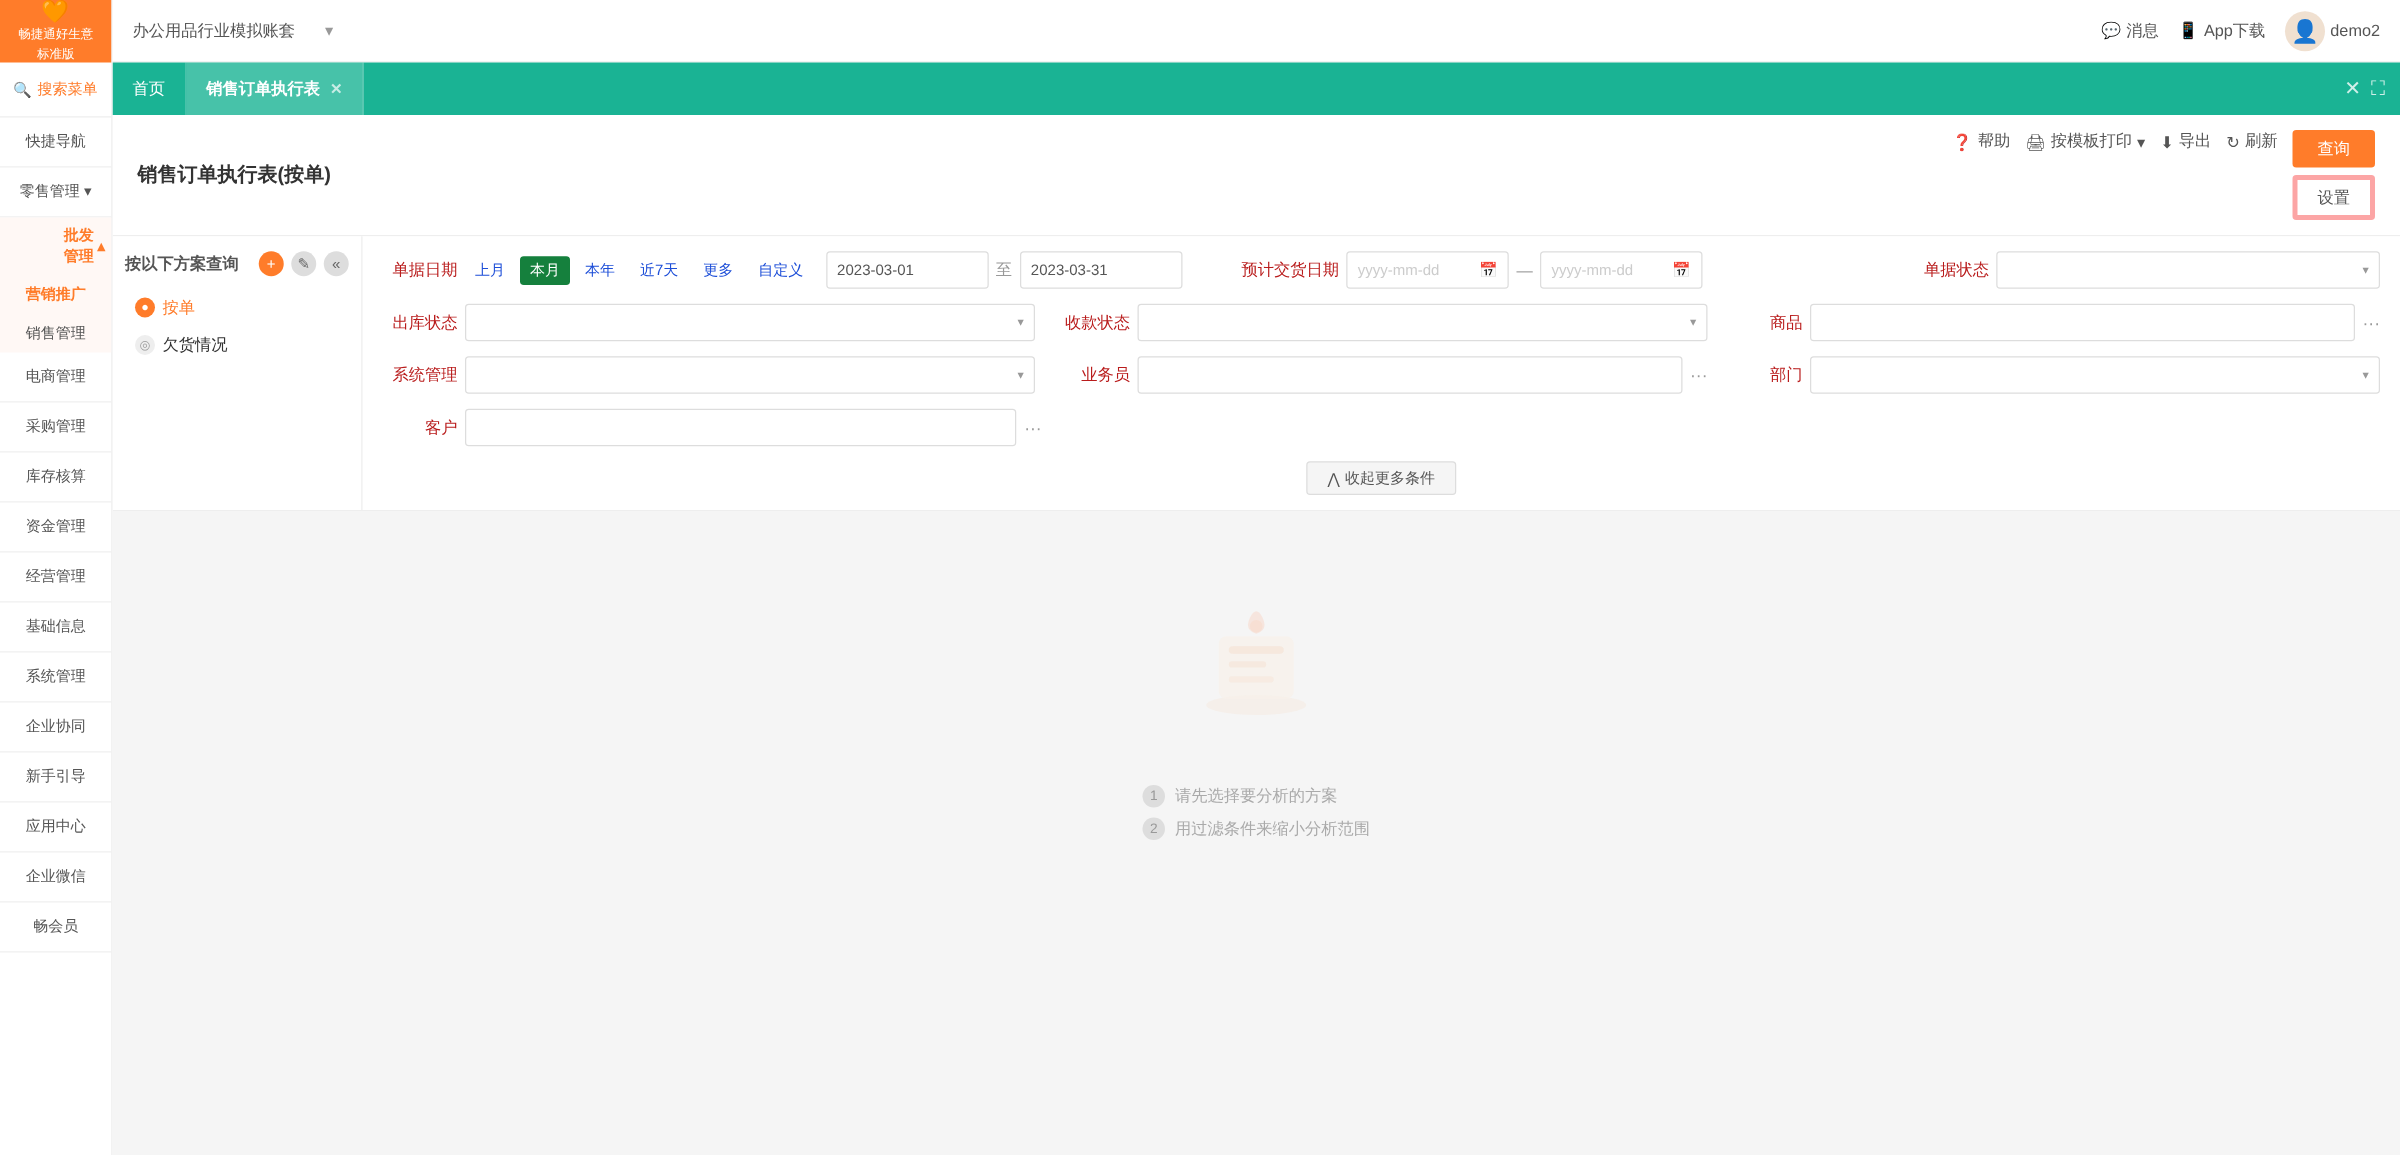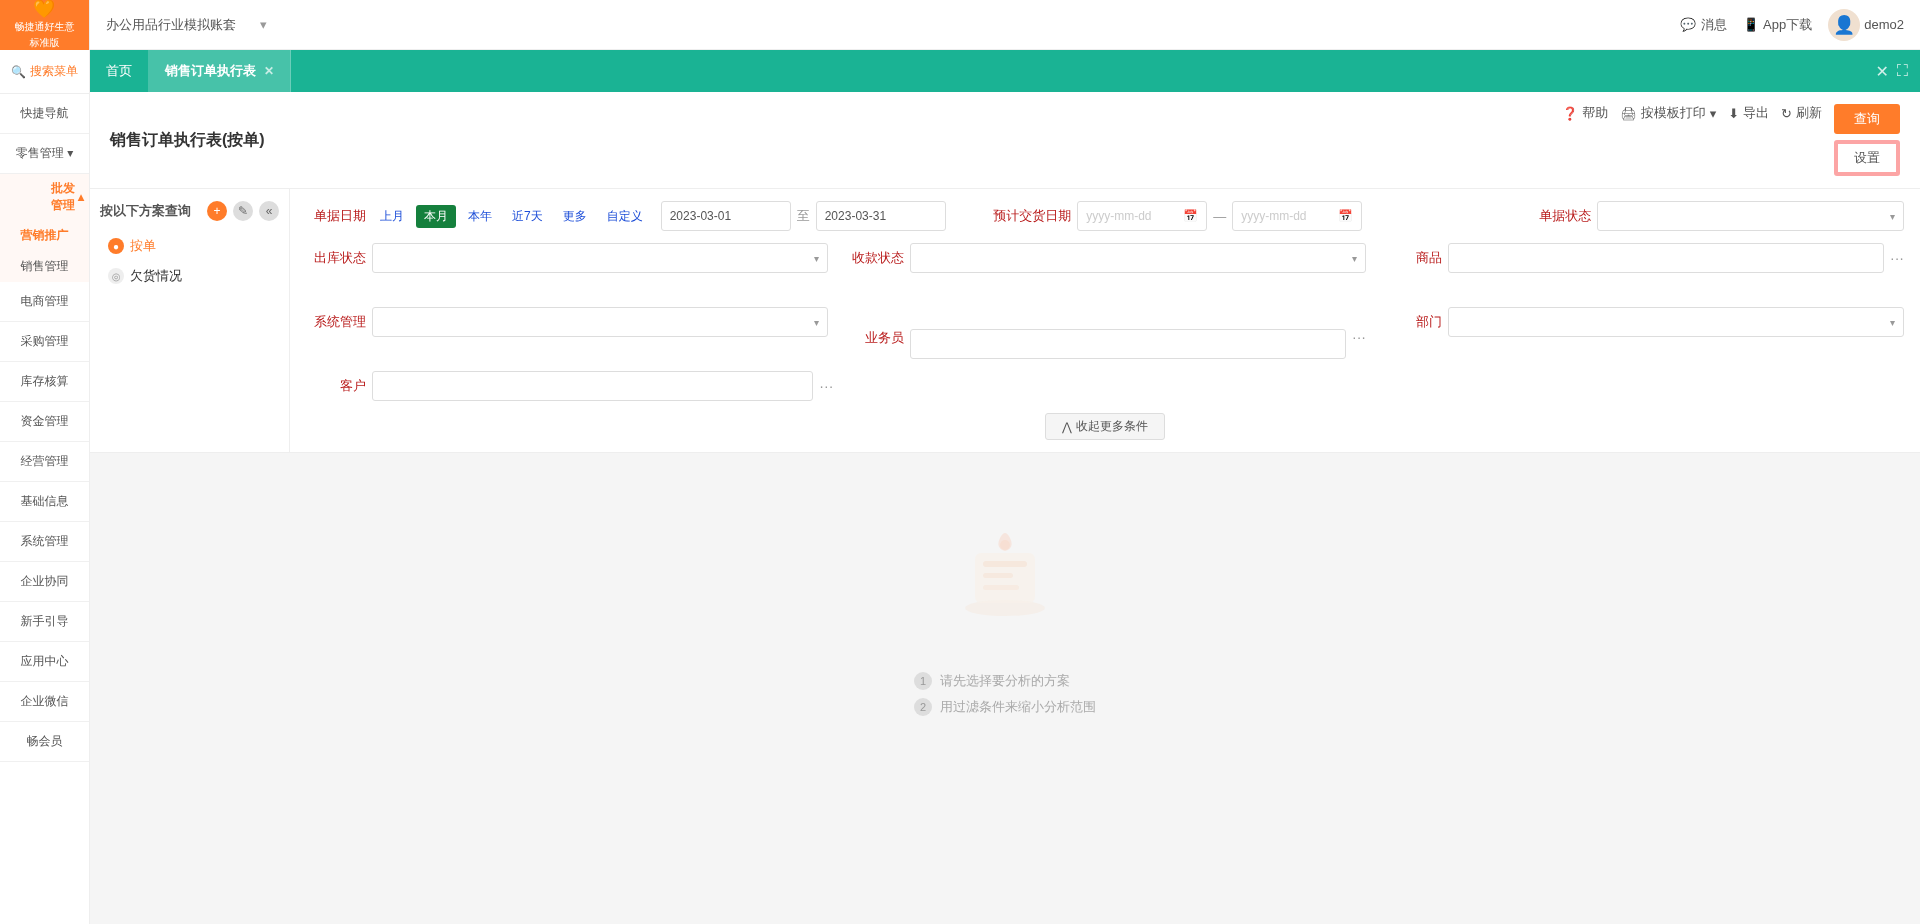--- a/index.html
+++ b/index.html
@@ -322,21 +322,21 @@
         </div>
 
         <div class="filter-row">
           <div style="display:flex; align-items:center; gap:6px; flex:1;">
             <span class="filter-label">系统管理</span>
             <div class="filter-select" style="flex:1;">
               <span></span>
               <span class="filter-select-arrow">▾</span>
             </div>
           </div>
-          <div style="display:flex; align-items:flex-start; gap:6px; flex:1;margin-top:44px;">
+          <div style="display:flex; align-items:center; gap:6px; flex:1;">
             <span class="filter-label">业务员</span>
             <input class="filter-input" style="flex: 1 1 0%;">
             <span class="dots-btn">···</span>
           </div>
           <div style="display:flex; align-items:center; gap:6px; flex:1;">
             <span class="filter-label">部门</span>
             <div class="filter-select" style="flex:1;">
               <span></span>
               <span class="filter-select-arrow">▾</span>
             </div>

